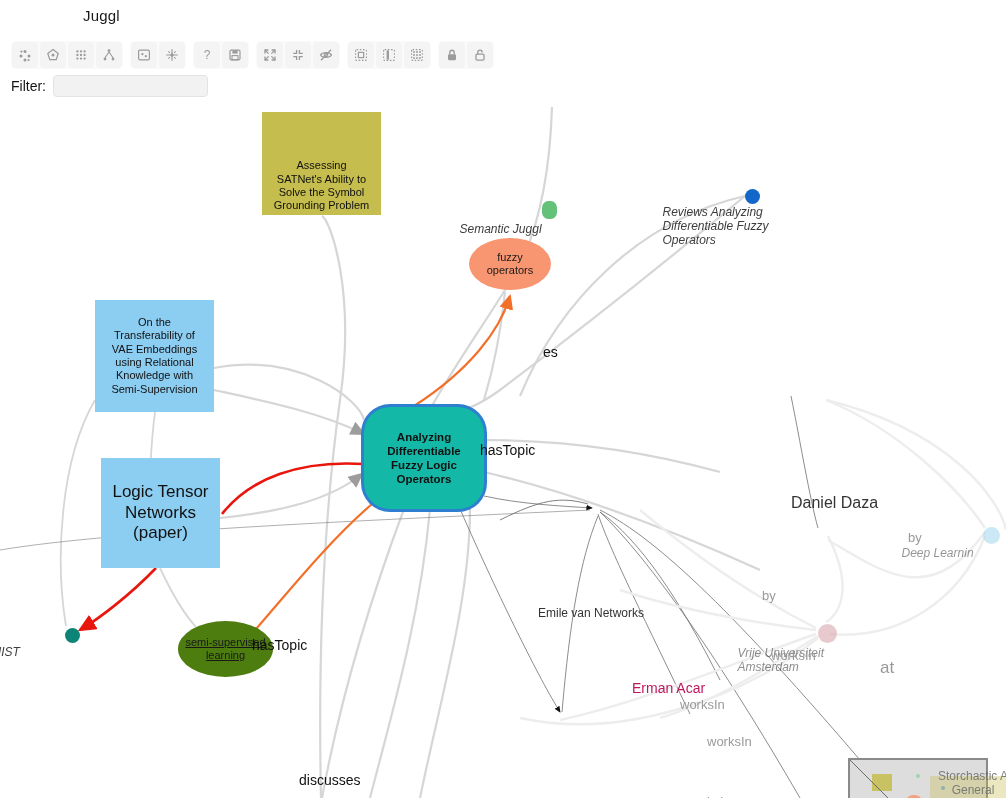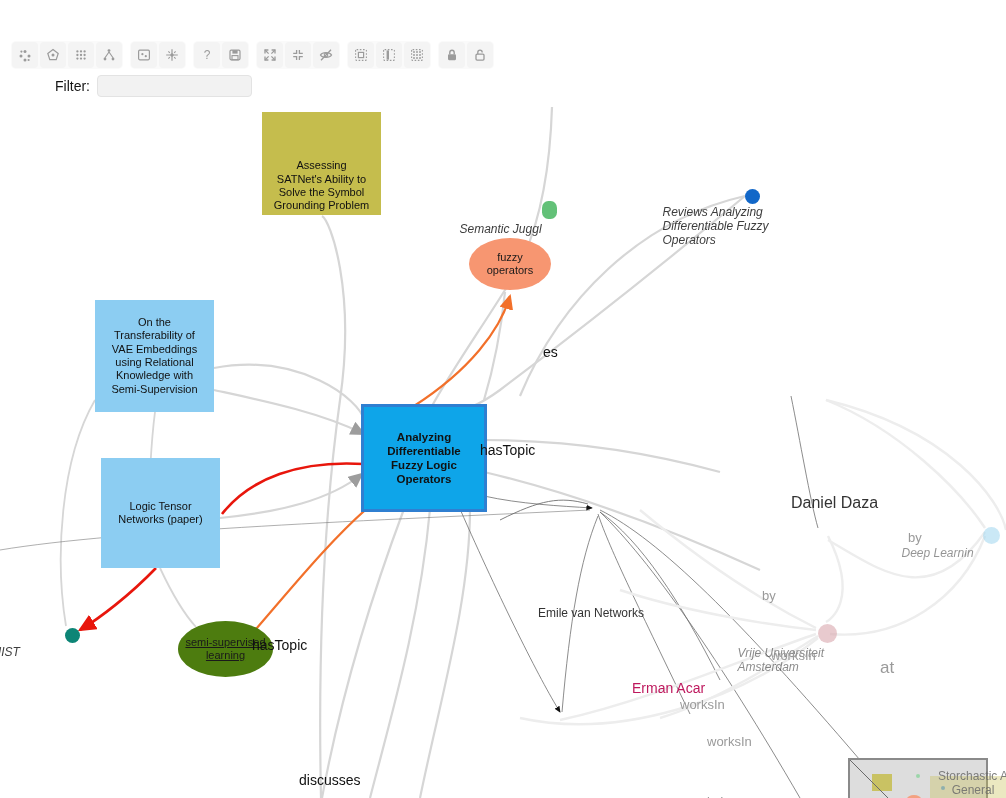--- a/index.html
+++ b/index.html
@@ -36,21 +36,21 @@
     display:flex;align-items:center;justify-content:center;
     border:none;cursor:pointer;padding:0;
   }
   .tb-btn svg{display:block;}
 
   
   .filter-row{
     position:absolute;left:11px;top:75px;
     display:flex;align-items:center;gap:7px;
   }
-  .filter-label{font-size:14px;color:#141414;margin-left:44px;}
+  .filter-label{font-size:14px;color:#141414;}
   .filter-input{
     width:155px;height:22px;box-sizing:border-box;
     background:#f2f2f2;border:1px solid #e3e3e3;border-radius:4px;
     font-family:"Liberation Sans", sans-serif;font-size:12px;
     padding:0 6px;color:#222;outline:none;
   }
 
   
   .canvas{
     position:absolute;left:0;top:100px;width:1006px;height:698px;
@@ -96,20 +96,23 @@
     background:rgba(160,160,160,.32);
   }
   .minimap .mm-node{position:absolute;}
   .mm-diag{position:absolute;left:-2px;top:-2px;width:140px;height:138px;}
 </style>
 </head>
 <body>
 
 <div id="app">
 
+  <div class="title-bar">
+    <div class="app-title">Juggl</div>
+  </div>
 
   <div class="toolbar">
     <div class="tb-groups" id="tb-groups">
         <div class="tb-group">
           <button class="tb-btn" title="D3 force layout">
             <svg width="16" height="16" viewBox="0 0 16 16" fill="#9b9b9b">
               <circle cx="8" cy="4.6" r="1.5"></circle>
               <circle cx="4" cy="9" r="1.5"></circle>
               <circle cx="12" cy="9" r="1.5"></circle>
               <circle cx="8" cy="13" r="1.5"></circle>
@@ -316,25 +319,25 @@
 Grounding Problem</span>
         </div>
         <div class="node rect" style="left: 95px; top: 200px; width: 119px; height: 112px; background: rgb(140, 205, 242); font-size: 11px; font-weight: 400; opacity: 1;">
           <span class="lbl" style="white-space: pre-line;">On the
 Transferability of
 VAE Embeddings
 using Relational
 Knowledge with
 Semi-Supervision</span>
         </div>
-        <div class="node rect" style="left: 101px; top: 358px; width: 119px; height: 110px; background: rgb(140, 205, 242); font-size: 11px; font-weight: 400; opacity: 1;">
+        <div class="node rect" style="left: 101px; top: 358px; width: 119px; height: 110px; background: rgb(140, 205, 242); font-size: 17px; font-weight: 400; opacity: 1;">
           <span class="lbl" style="white-space: pre-line;">Logic Tensor
 Networks (paper)</span>
         </div>
-        <div class="node rect" style="left: 364px; top: 307px; width: 120px; height: 102px; background: #0ea5e9; font-size: 11.5px; font-weight: 700; opacity: 1; box-shadow: rgb(47, 127, 209) 0px 0px 0px 3px;">
+        <div class="node rect" style="left: 364px; top: 307px; width: 120px; height: 102px; background: #14b8a6; font-size: 11.5px; font-weight: 700; opacity: 1; box-shadow: rgb(47, 127, 209) 0px 0px 0px 3px; border-radius: 26px;">
           <span class="lbl" style="white-space: pre-line;">Analyzing
 Differentiable
 Fuzzy Logic
 Operators</span>
         </div>
         <div class="node ellipse" style="left: 469px; top: 138px; width: 82px; height: 52px; background: rgb(247, 150, 113); font-size: 11px; font-weight: 400; opacity: 1;">
           <span class="lbl" style="white-space: pre-line;">fuzzy
 operators</span>
         </div>
         <div class="node ellipse" style="left: 178px; top: 521px; width: 95px; height: 56px; background: #4d7c0f; font-size: 11px; font-weight: 400; opacity: 1; text-decoration: underline;">

